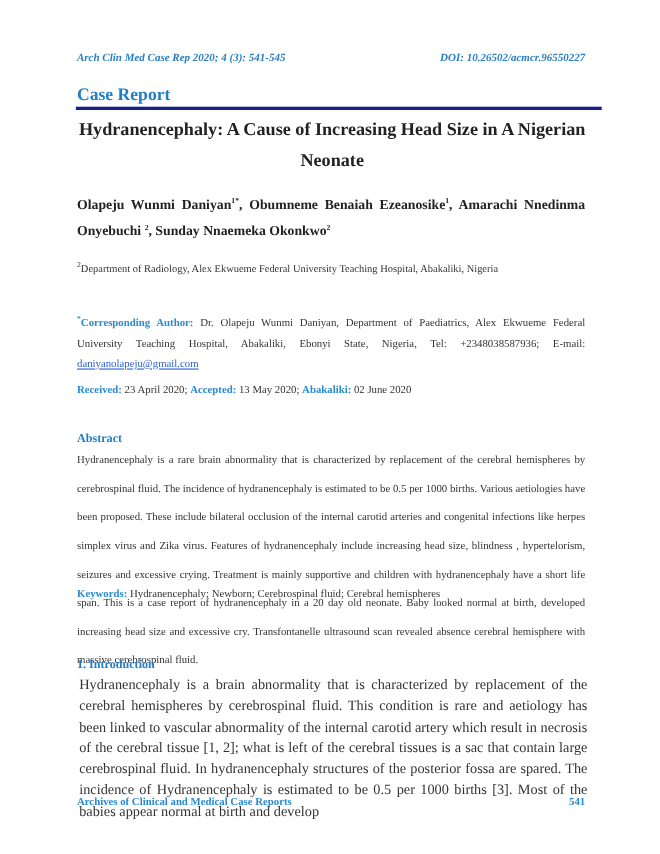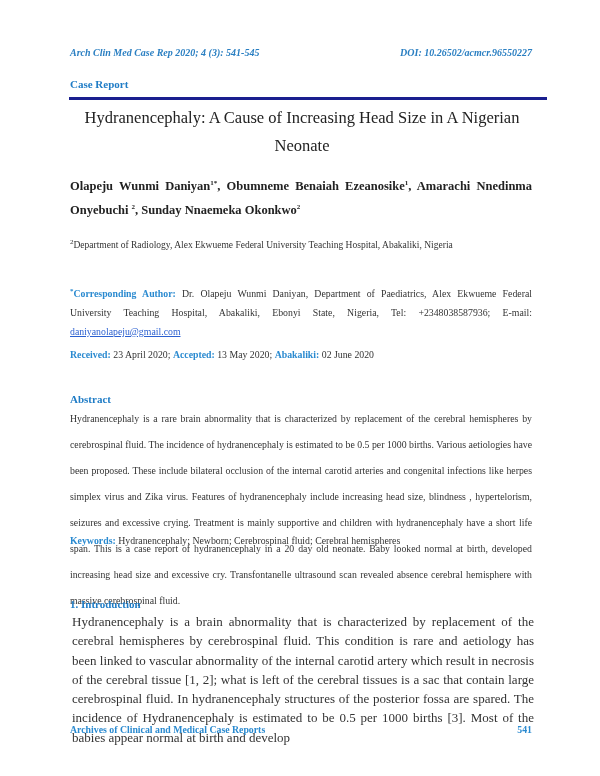--- a/index.html
+++ b/index.html
@@ -8,28 +8,28 @@
       font-family: "Liberation Serif", "DejaVu Serif", serif; color: #222;
     }
     .page { position: absolute; left: 70px; width: 462px; top: 0; }
     .running-head {
       position: absolute; top: 47px; left: 0; width: 462px;
       display: flex; justify-content: space-between;
       font-style: italic; font-weight: bold; font-size: 10px; color: #2a7fc2;
     }
     .section-label {
       position: absolute; top: 78px; left: 0;
-      font-weight: bold; font-size: 11px; color: #1f7cc6;
+      font-weight: bold; font-size: 16px; color: #1f7cc6;
     }
     .rule {
       position: absolute; top: 97px; left: -1px; width: 478px; height: 3px; background: #1a1f8f;
     }
     .title {
       position: absolute; top: 104px; left: -10px; width: 484px; text-align: center;
-      font-weight: normal; font-size: 16.5px; line-height: 28px; color: #222;
+      font-weight: bold; font-size: 16.5px; line-height: 28px; color: #222;
     }
     .authors {
       position: absolute; top: 174px; left: 0; width: 462px;
       font-weight: bold; font-size: 12.5px; line-height: 24px; text-align: justify; text-align-last: justify;
     }
     .authors-line2 {
       position: absolute; top: 198px; left: 0; font-weight: bold; font-size: 12.5px; line-height: 24px;
     }
     sup { font-size: 7px; line-height: 0; vertical-align: super; }
     .affils { position: absolute; top: 236px; left: 0; font-size: 9.5px; line-height: 18px; color: #333; }

